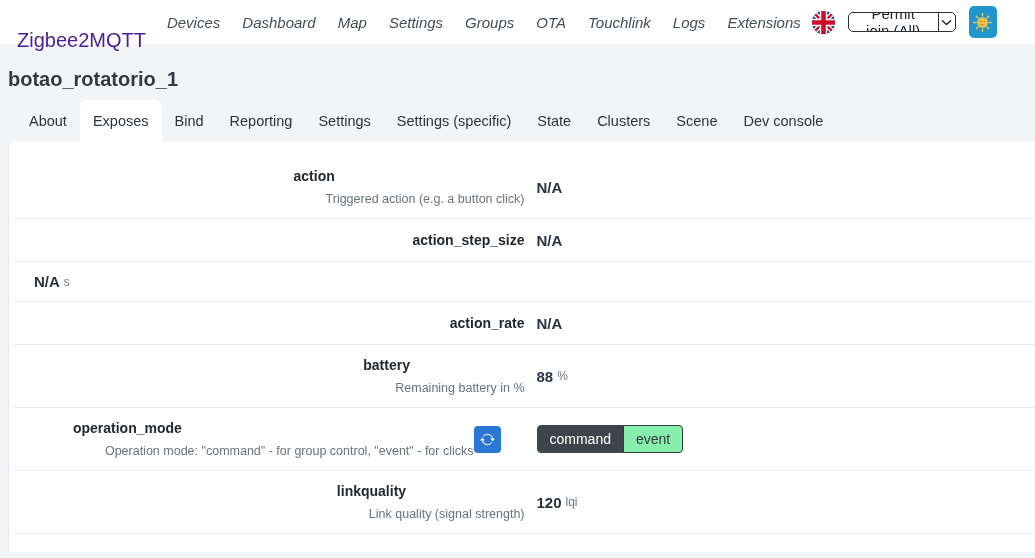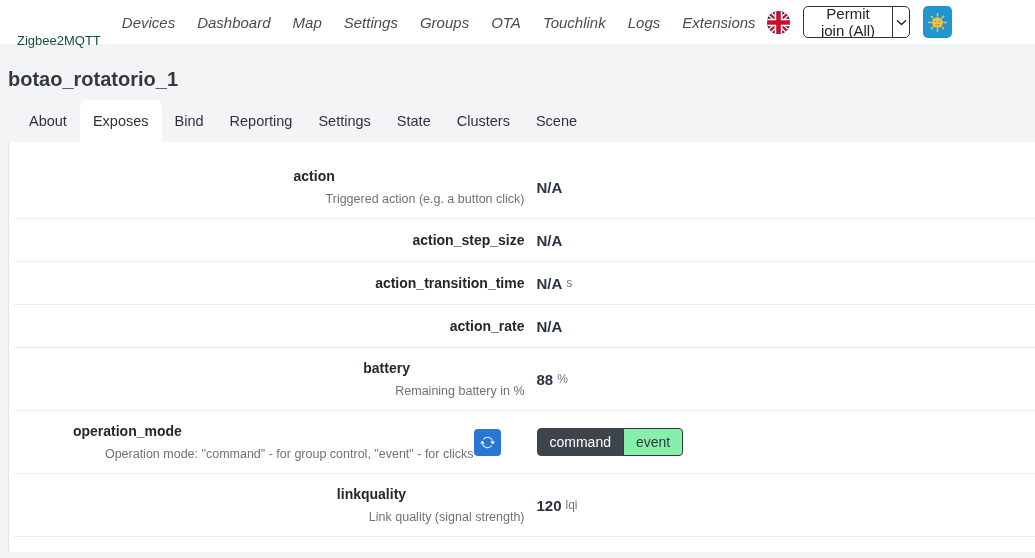--- a/index.html
+++ b/index.html
@@ -8,26 +8,26 @@
     font-family: "Liberation Sans", sans-serif;
     background:#f3f4f6;
     color:#212529;
   }
   
   .navbar {
     height:44px; background:#ffffff;
     display:flex; align-items:center;
     padding:0 0 0 17px;
   }
-  .brand { color:#14532d; font-size:13px; text-decoration:none; margin-right:10px; white-space:nowrap;margin-top:36px; }
+  .brand { color:#4c1d95; font-size:20px; text-decoration:none; margin-right:10px; white-space:nowrap;margin-top:36px; }
   .nav-item { color:#454d55; font-size:15px; text-decoration:none; padding:0 11px; white-space:nowrap; }
   .nav-right { margin-left:auto; display:flex; align-items:center; gap:13px; padding-right:92px; }
   .flag-btn { width:23px; height:23px; border:none; background:transparent; cursor:pointer; display:flex; }
   .permit-btn {
-    display:flex; align-items:stretch; height:32px;
+    display:flex; align-items:stretch; height:20px;
     border:1px solid #2b3035; border-radius:5px; background:#fff; overflow:hidden;
   }
   .permit-label {
     border:none; background:transparent; font-family:inherit;
     font-size:15px; color:#212529; padding:0 12px; display:flex; align-items:center; cursor:pointer;
   }
   .permit-caret {
     border:none; background:transparent; border-left:1px solid #2b3035;
     width:26px; display:flex; align-items:center; justify-content:center; cursor:pointer;
   }
@@ -143,23 +143,25 @@
 </nav>
 
 <header class="page-header">
   <h1 class="page-title">botao_rotatorio_1</h1>
   <div class="tabs" id="tabs">
       <a class="tab">About</a>
       <a class="tab active">Exposes</a>
       <a class="tab">Bind</a>
       <a class="tab">Reporting</a>
       <a class="tab">Settings</a>
+      <a class="tab">Settings (specific)</a>
       <a class="tab">State</a>
       <a class="tab">Clusters</a>
       <a class="tab">Scene</a>
+      <a class="tab">Dev console</a>
     </div>
 </header>
 
 <main class="card">
   <div id="rows">
       <div class="rowx">
     <div class="left">
       <div class="labels">
         <div class="name">action</div>
         <div class="desc">Triggered action (e.g. a button click)</div>
@@ -178,27 +180,20 @@
 
       </div>
 
     </div>
     <div class="right">
       <span class="value">N/A</span>
 
     </div>
   </div>
       <div class="rowx no-desc">
-    <div class="left">
-      <div class="labels">
-        <div class="name">action_transition_time</div>
-
-      </div>
-
-    </div>
     <div class="right">
       <span class="value">N/A</span>
       <span class="unit">s</span>
 
     </div>
   </div>
       <div class="rowx no-desc">
     <div class="left">
       <div class="labels">
         <div class="name">action_rate</div>

